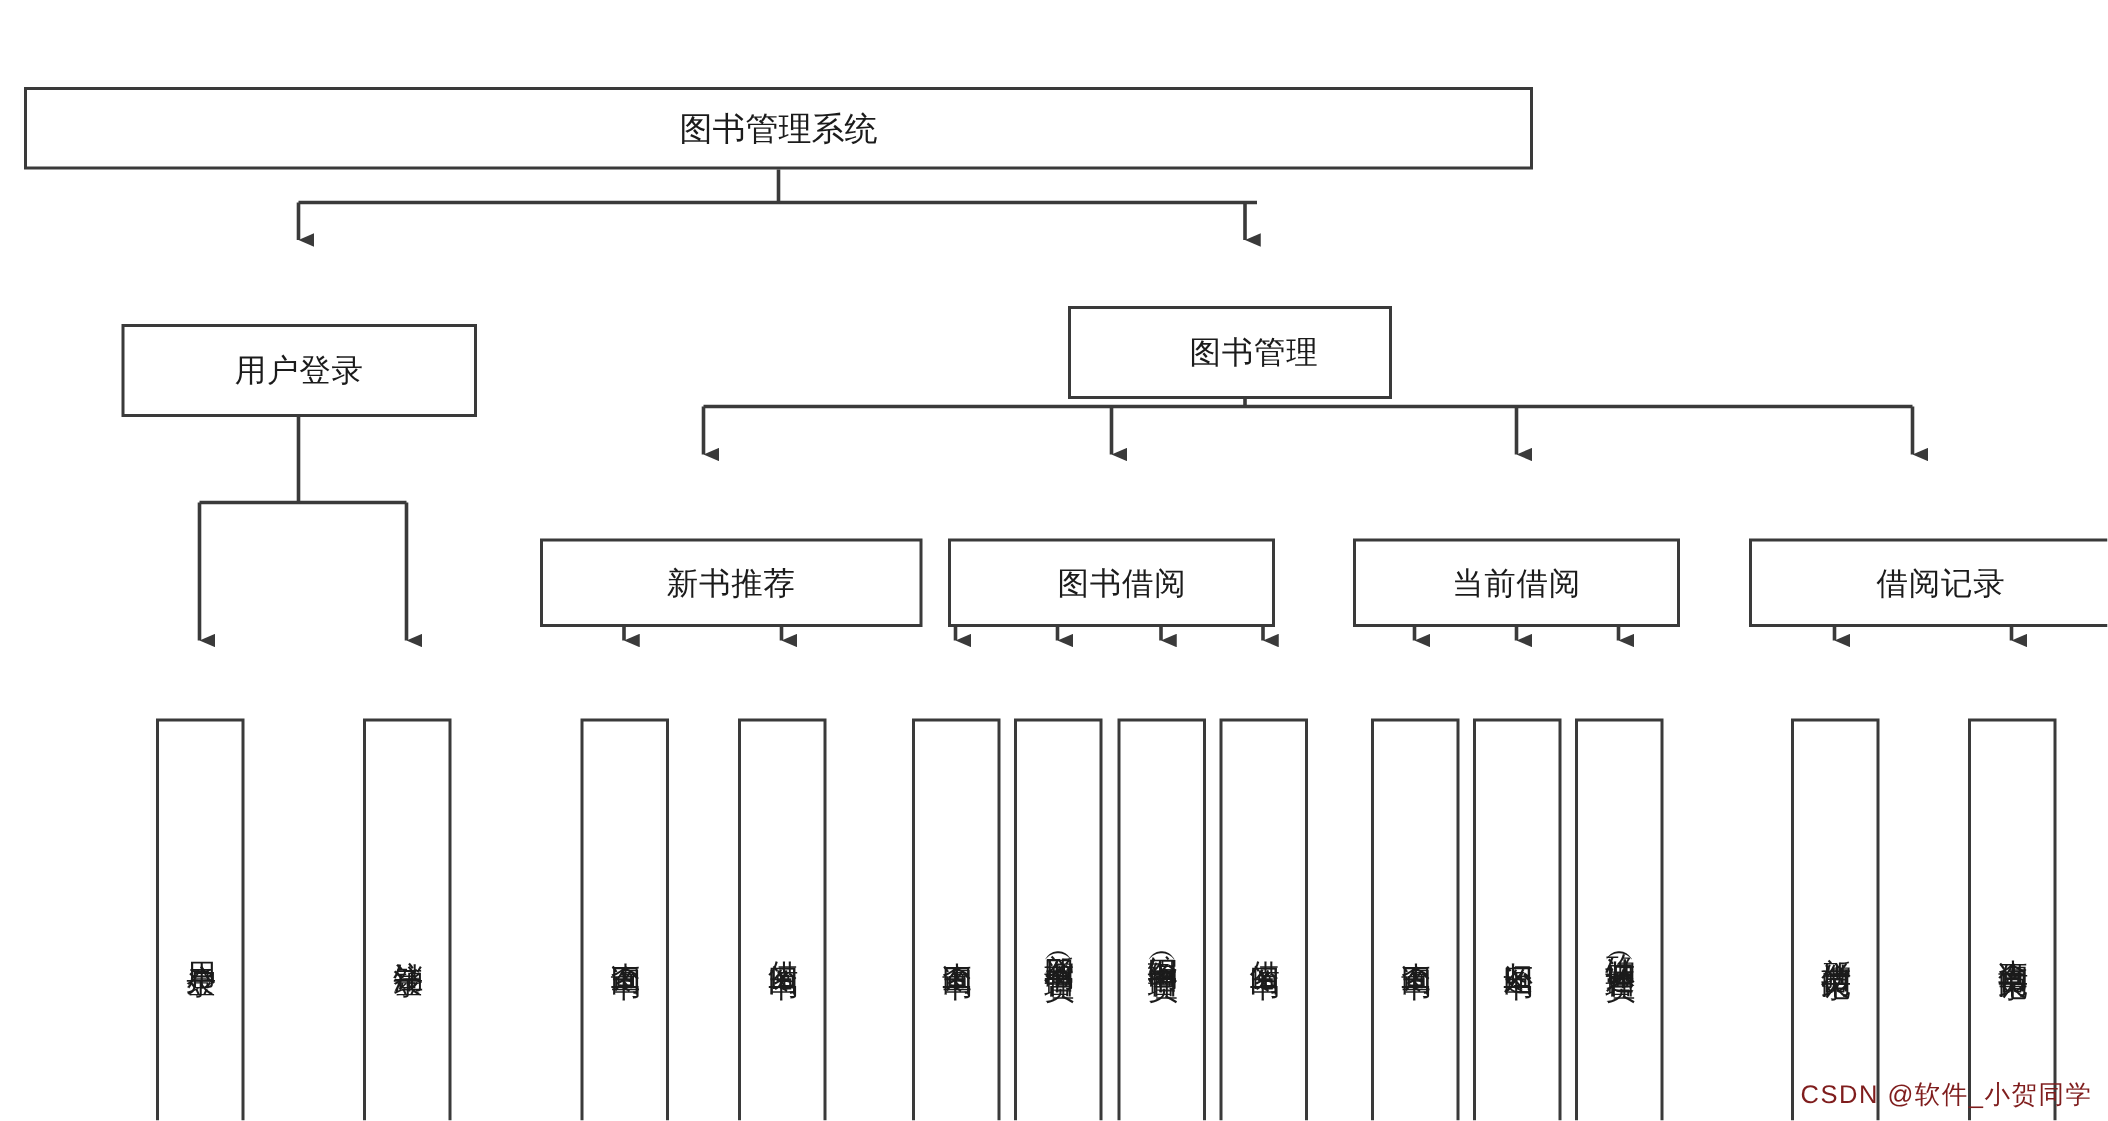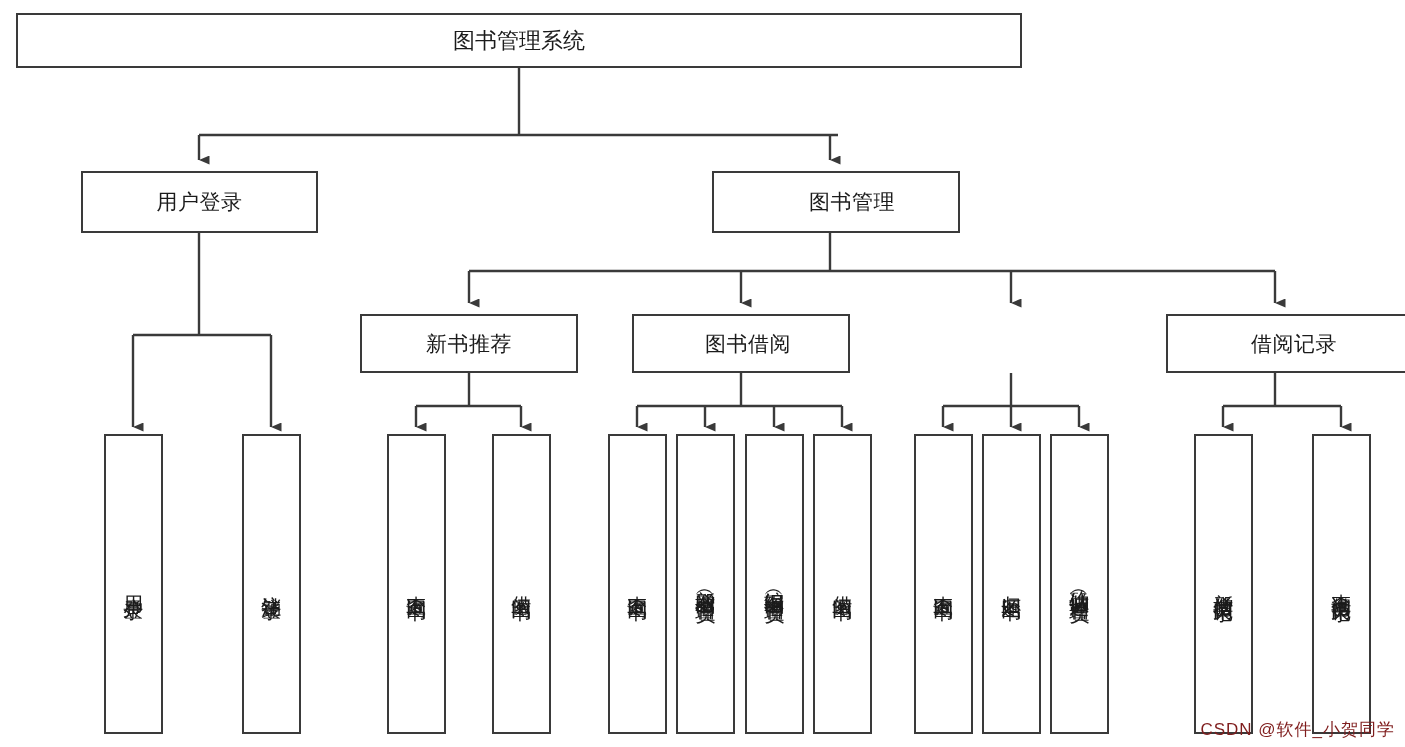--- a/index.html
+++ b/index.html
@@ -1,21 +1,21 @@
 <!DOCTYPE html>
 <html><head>
 <meta charset="utf-8">
 <style>
   html,body{margin:0;padding:0;background:#ffffff;}
   body{font-family:"Liberation Sans","DejaVu Sans",sans-serif;}
   #stage{position:relative;width:1405px;height:747px;background:#fff;overflow:hidden;}
   #wires{position:absolute;left:0;top:0;width:1405px;height:747px;}
   .node{position:absolute;box-sizing:border-box;background:#ffffff;
         border:2.2px solid #3a3a3a;display:flex;align-items:center;justify-content:center;
-        color:#1b1b1b;}
+        color:#1b1b1b;margin-top:45px;}
   .node.h{font-size:21px;letter-spacing:.5px;}
   .node.root{font-size:22px;}
   .node.v{font-size:20px;line-height:1.12;}
   .vtxt{writing-mode:vertical-rl;text-orientation:upright;white-space:pre;
         letter-spacing:2px;text-align:center;}
   .wm{position:absolute;right:10px;bottom:6px;font-size:17px;color:#7f1d1d;
       letter-spacing:1px;white-space:nowrap;}
 </style>
 </head>
 <body>
@@ -72,29 +72,32 @@
     </g>
   </svg>
 
   <div class="node root" style="left:16px;top:13px;width:1006px;height:55px;">
     <span>图书管理系统</span>
   </div>
 
   <div class="node h" style="left:81px;top:171px;width:237px;height:62px;">
     <span>用户登录</span>
   </div>
-  <div class="node h" style="left:712px;top:171px;width:248px;height:62px;padding-left:32px;">
+  <div class="node h" style="left:712px;top:159px;width:216px;height:62px;padding-left:32px;">
     <span>图书管理</span>
   </div>
 
-  <div class="node h" style="left:360px;top:314px;width:218px;height:59px;">
+  <div class="node h" style="left:360px;top:314px;width:255px;height:59px;">
     <span>新书推荐</span>
   </div>
   <div class="node h" style="left:632px;top:314px;width:218px;height:59px;padding-left:14px;">
     <span>图书借阅</span>
+  </div>
+  <div class="node h" style="left:902px;top:314px;width:218px;height:59px;">
+    <span>当前借阅</span>
   </div>
   <div class="node h" style="left:1166px;top:314px;width:256px;height:59px;">
     <span>借阅记录</span>
   </div>
 
   <div class="node v" style="left:104px;top:434px;width:59px;height:300px;">
     <span class="vtxt">用户登录</span>
   </div>
   <div class="node v" style="left:242px;top:434px;width:59px;height:300px;">
     <span class="vtxt">注销登录</span>

